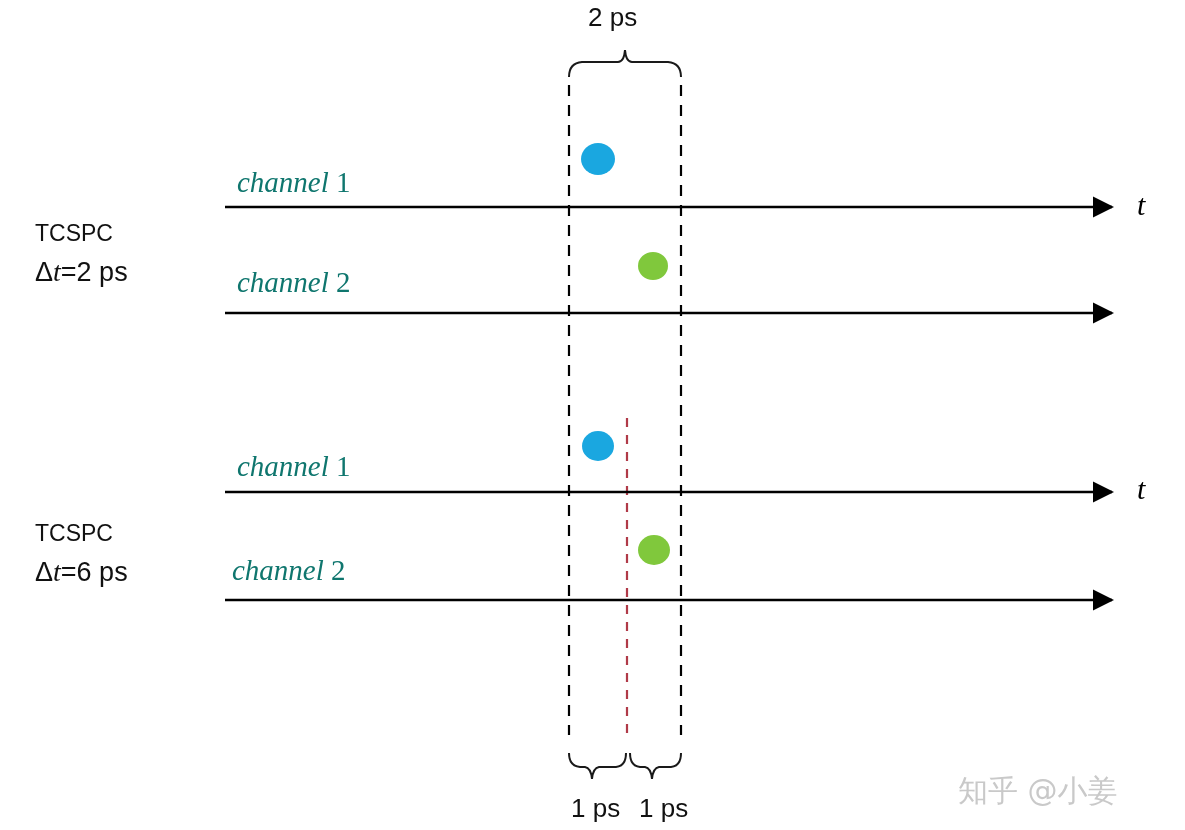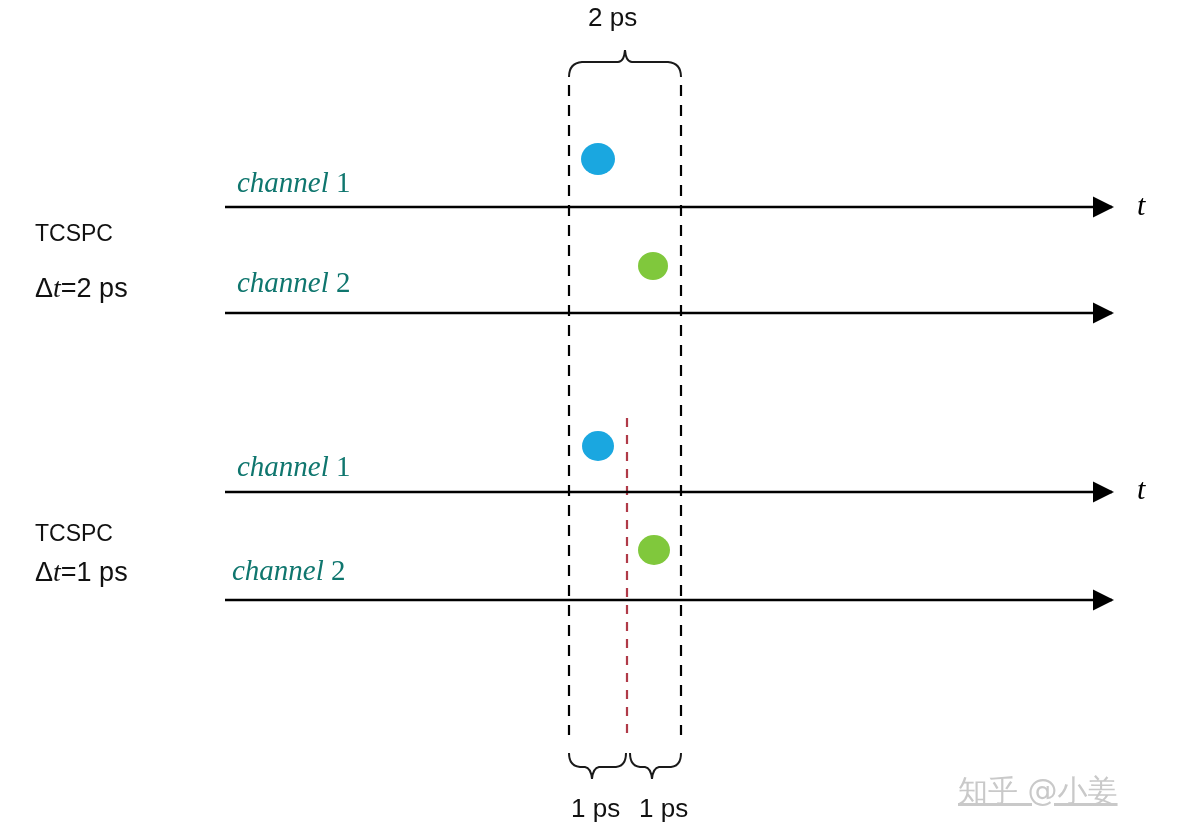--- a/index.html
+++ b/index.html
@@ -73,21 +73,20 @@
     color: #111111;
   }
   
   .watermark {
     position: absolute;
     font-family: "DejaVu Sans", sans-serif;
     font-size: 30px;
     color: #c9c9c9;
     white-space: nowrap;
     user-select: none;
-    text-decoration: underline;
   }
 </style>
 </head>
 <body>
 
 <div id="canvas">
 
   <svg class="svg-layer" viewBox="0 0 1185 830" xmlns="http://www.w3.org/2000/svg">
     <defs>
       <marker id="arrow" viewBox="0 0 10 10" refX="9" refY="5" markerWidth="9" markerHeight="9" orient="auto-start-reverse">
@@ -126,30 +125,30 @@
       <path d="M 549,753 Q 549,766 560,767 L 565,767 Q 571,768 572,779 Q 573,768 579,767 L 596,767 Q 606,766 606,753" fill="none" stroke="#1a1a1a" stroke-width="2"></path>
     </g>
     <g>
       <path d="M 610,753 Q 610,766 620,767 L 625,767 Q 631,768 632,779 Q 633,768 639,767 L 651,767 Q 661,766 661,753" fill="none" stroke="#1a1a1a" stroke-width="2"></path>
     </g>
   </svg>
 
   <div class="lbl ps-lbl" style="left:568px; top:2px;">2 ps</div>
 
   <div class="lbl tcspc-name" style="left:15px; top:220px;">TCSPC</div>
-  <div class="lbl tcspc-dt" style="left:15px; top:272px;"><span>Δ</span><span class="it">t</span><span>=2 ps</span></div>
+  <div class="lbl tcspc-dt" style="left:15px; top:256px;"><span>Δ</span><span class="it">t</span><span>=2 ps</span></div>
 
   <div class="lbl channel-lbl" style="left:217px; top:166px;"><span class="word">channel</span><span class="num"> <span>1</span></span></div>
 
   <div class="lbl channel-lbl" style="left:217px; top:266px;"><span class="word">channel</span><span class="num"> <span>2</span></span></div>
 
   <div class="lbl axis-var" style="left:1117px; top:188px;">t</div>
 
   <div class="lbl tcspc-name" style="left:15px; top:520px;">TCSPC</div>
-  <div class="lbl tcspc-dt" style="left:15px; top:556px;"><span>Δ</span><span class="it">t</span><span>=1 ps</span></div>
+  <div class="lbl tcspc-dt" style="left:15px; top:556px;"><span>Δ</span><span class="it">t</span><span>=6 ps</span></div>
 
   <div class="lbl channel-lbl" style="left:217px; top:450px;"><span class="word">channel</span><span class="num"> <span>1</span></span></div>
 
   <div class="lbl channel-lbl" style="left:212px; top:554px;"><span class="word">channel</span><span class="num"> <span>2</span></span></div>
 
   <div class="lbl axis-var" style="left:1117px; top:472px;">t</div>
 
   <div class="lbl ps-lbl" style="left:551px; top:793px;">1 ps</div>
   <div class="lbl ps-lbl" style="left:619px; top:793px;">1 ps</div>
 

